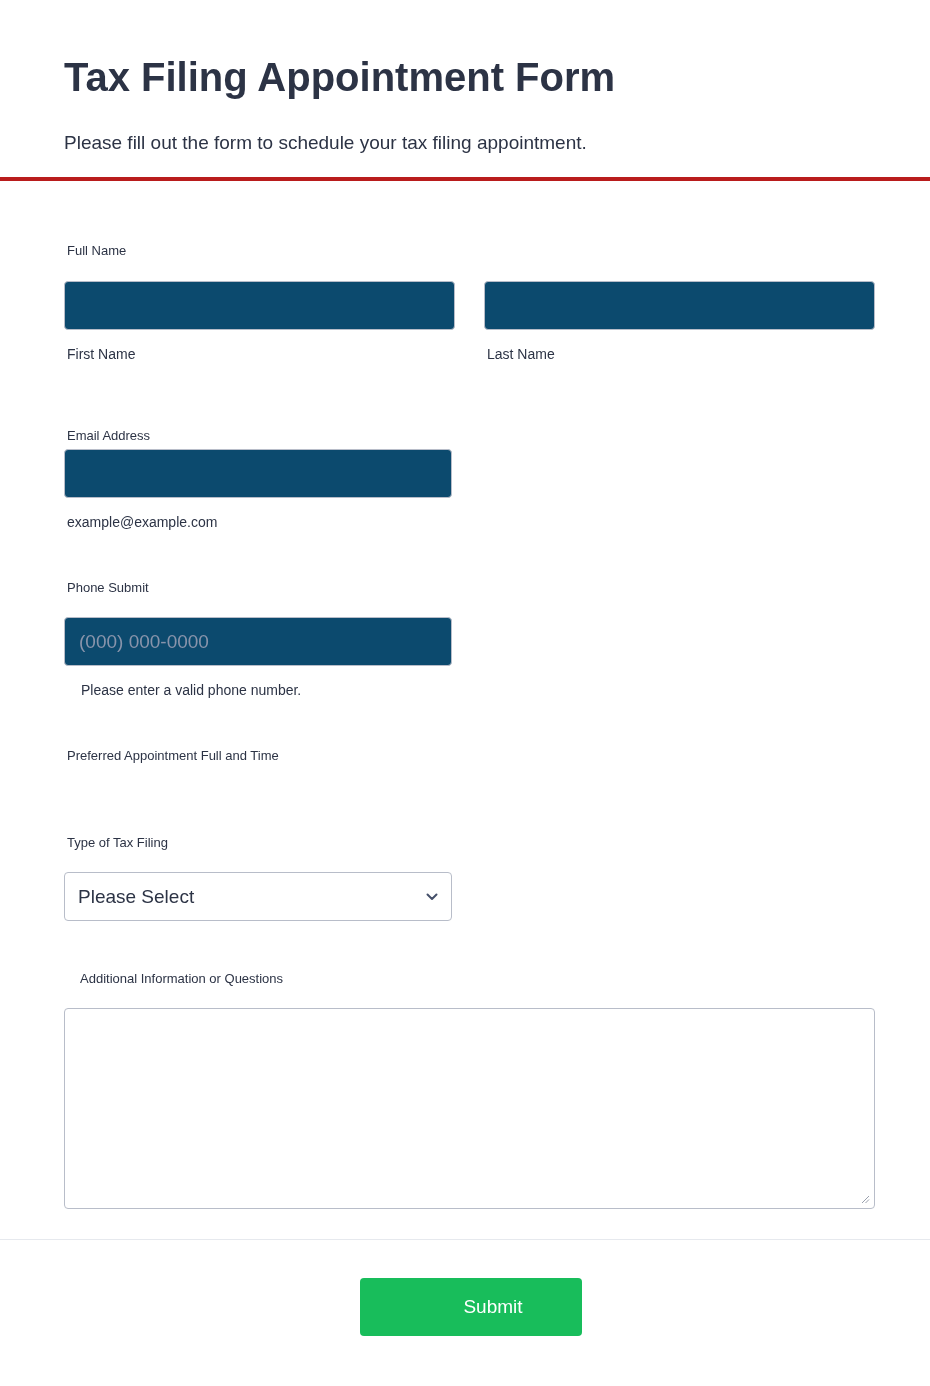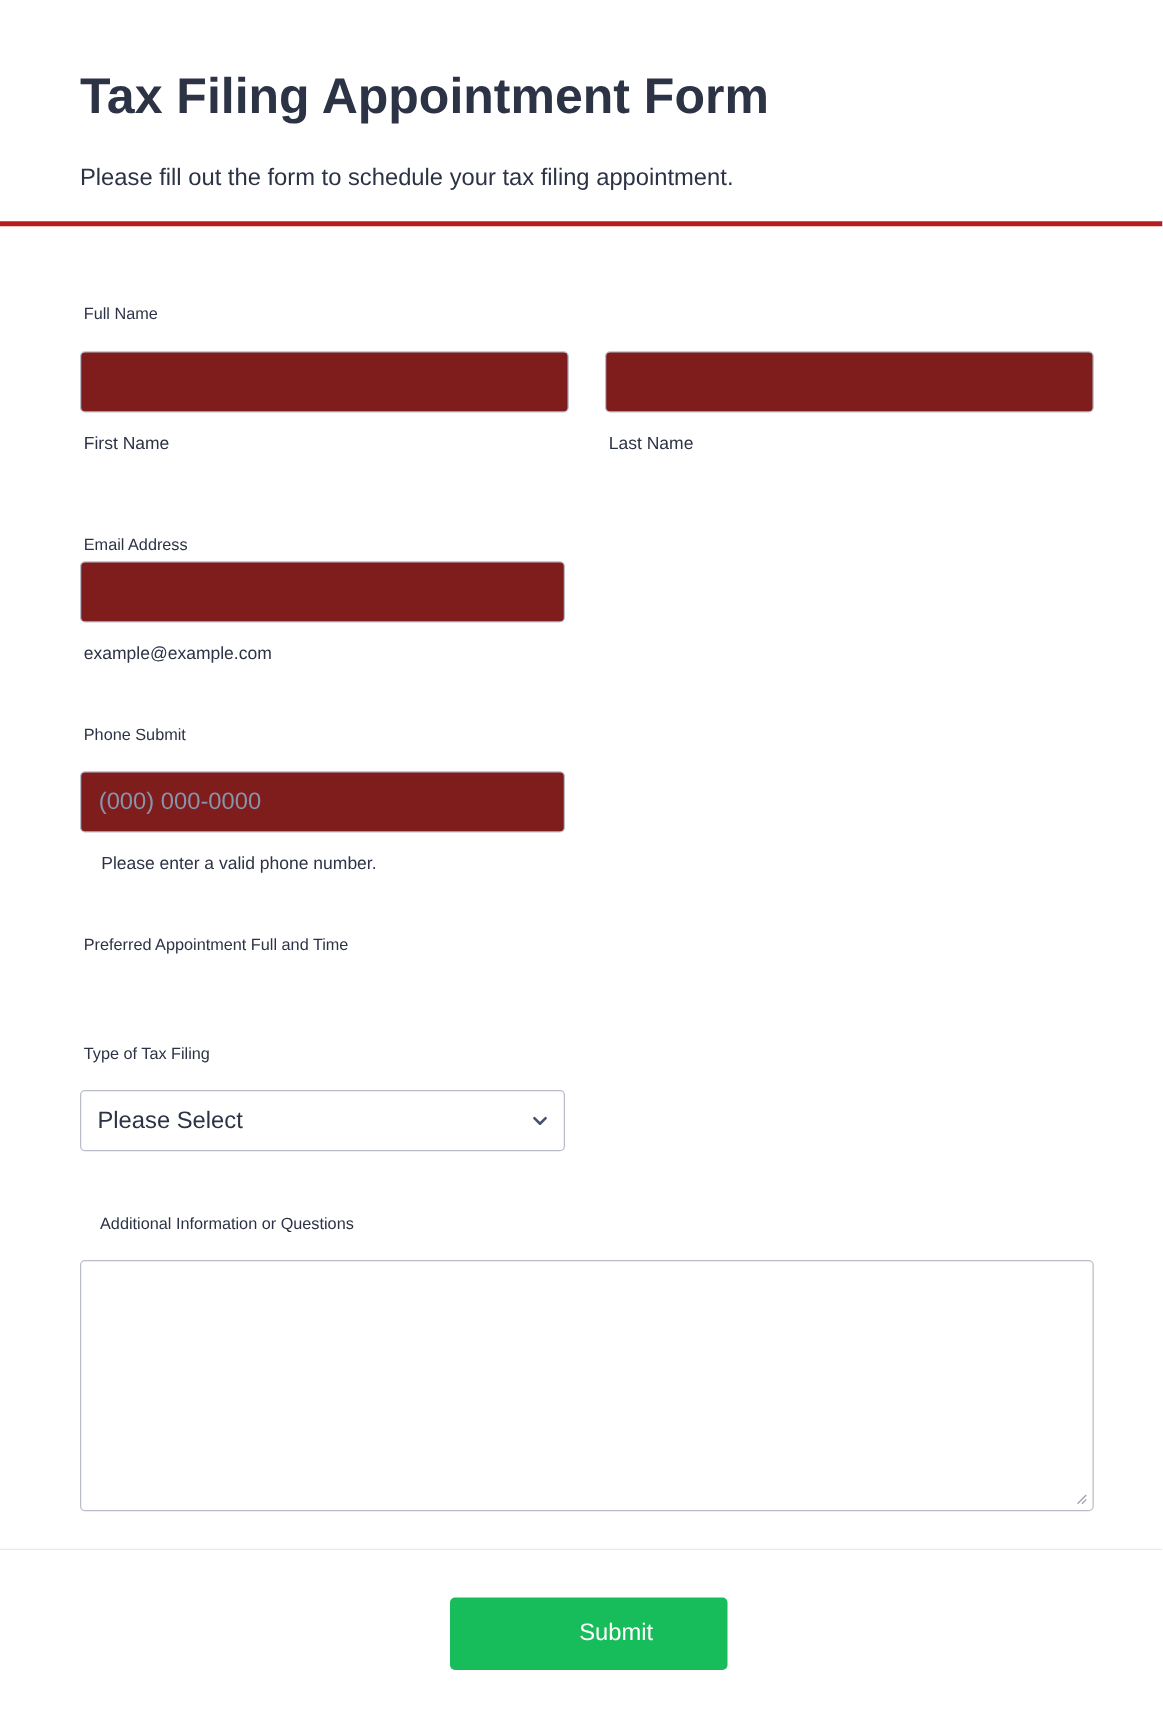--- a/index.html
+++ b/index.html
@@ -6,21 +6,21 @@
     html, body { width: 930px; height: 1386px; background: #ffffff; overflow: hidden; }
     body { font-family: "Liberation Sans", "DejaVu Sans", sans-serif; color: #2c3345; position: relative; }
 
     .header { position: absolute; left: 0; top: 0; width: 930px; height: 181px; border-bottom: 4px solid #b91c1c; }
     .title { position: absolute; left: 64px; top: 52px; font-size: 40px; font-weight: bold; color: #2c3345; letter-spacing: 0px; line-height: 50px; }
     .subtitle { position: absolute; left: 64px; top: 110px; font-size: 19px; color: #2c3345; line-height: 24px; margin-top: 21px; }
 
     .label { position: absolute; left: 67px; font-size: 13px; color: #2c3345; line-height: 24px; }
     .sublabel { position: absolute; font-size: 14px; color: #2c3345; line-height: 18px; }
 
-    .input { position: absolute; height: 49px; border: 1px solid #b8bdc9; border-radius: 4px; background: #7f1d1d; }
+    .input { position: absolute; height: 49px; border: 1px solid #b8bdc9; border-radius: 4px; background: #0c4a6e; }
     .input .ph { position: absolute; left: 14px; top: 12px; font-size: 19px; color: #8894ab; line-height: 24px; }
 
     .select { position: absolute; height: 49px; border: 1px solid #b8bdc9; border-radius: 4px; background: #fff; }
     .select .val { position: absolute; left: 13px; top: 12px; font-size: 19px; color: #2c3345; line-height: 24px; }
     .select .chev { position: absolute; right: 12px; top: 17px; width: 14px; height: 14px; }
 
     .textarea { position: absolute; left: 64px; top: 1008px; width: 811px; height: 201px; border: 1px solid #b8bdc9; border-radius: 4px; background: #fff; }
     .textarea .grip { position: absolute; right: 4px; bottom: 4px; width: 10px; height: 10px; }
 
     .footer-line { position: absolute; left: 0; top: 1239px; width: 930px; height: 1px; background: #e6e9ee; }

